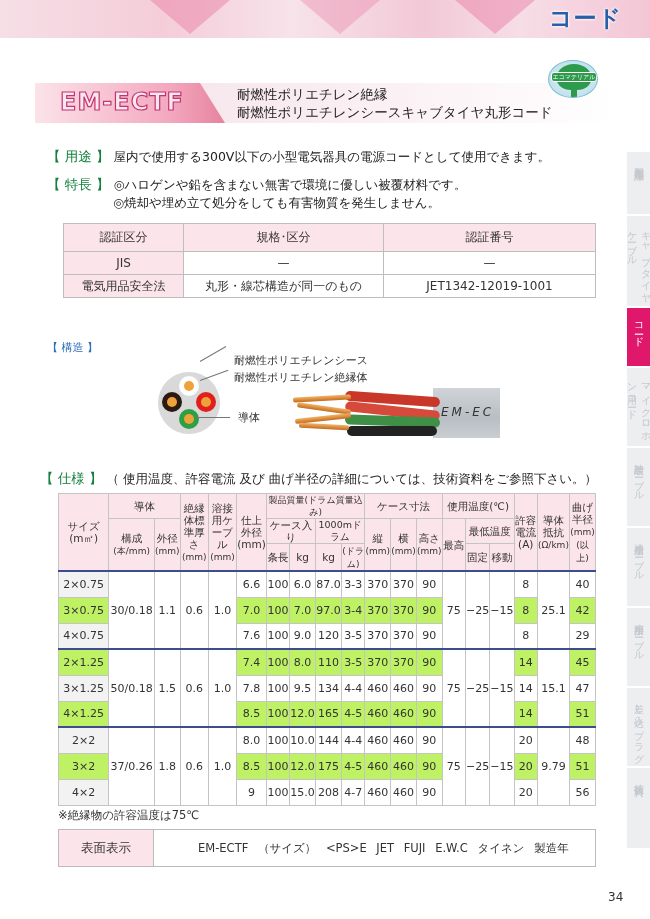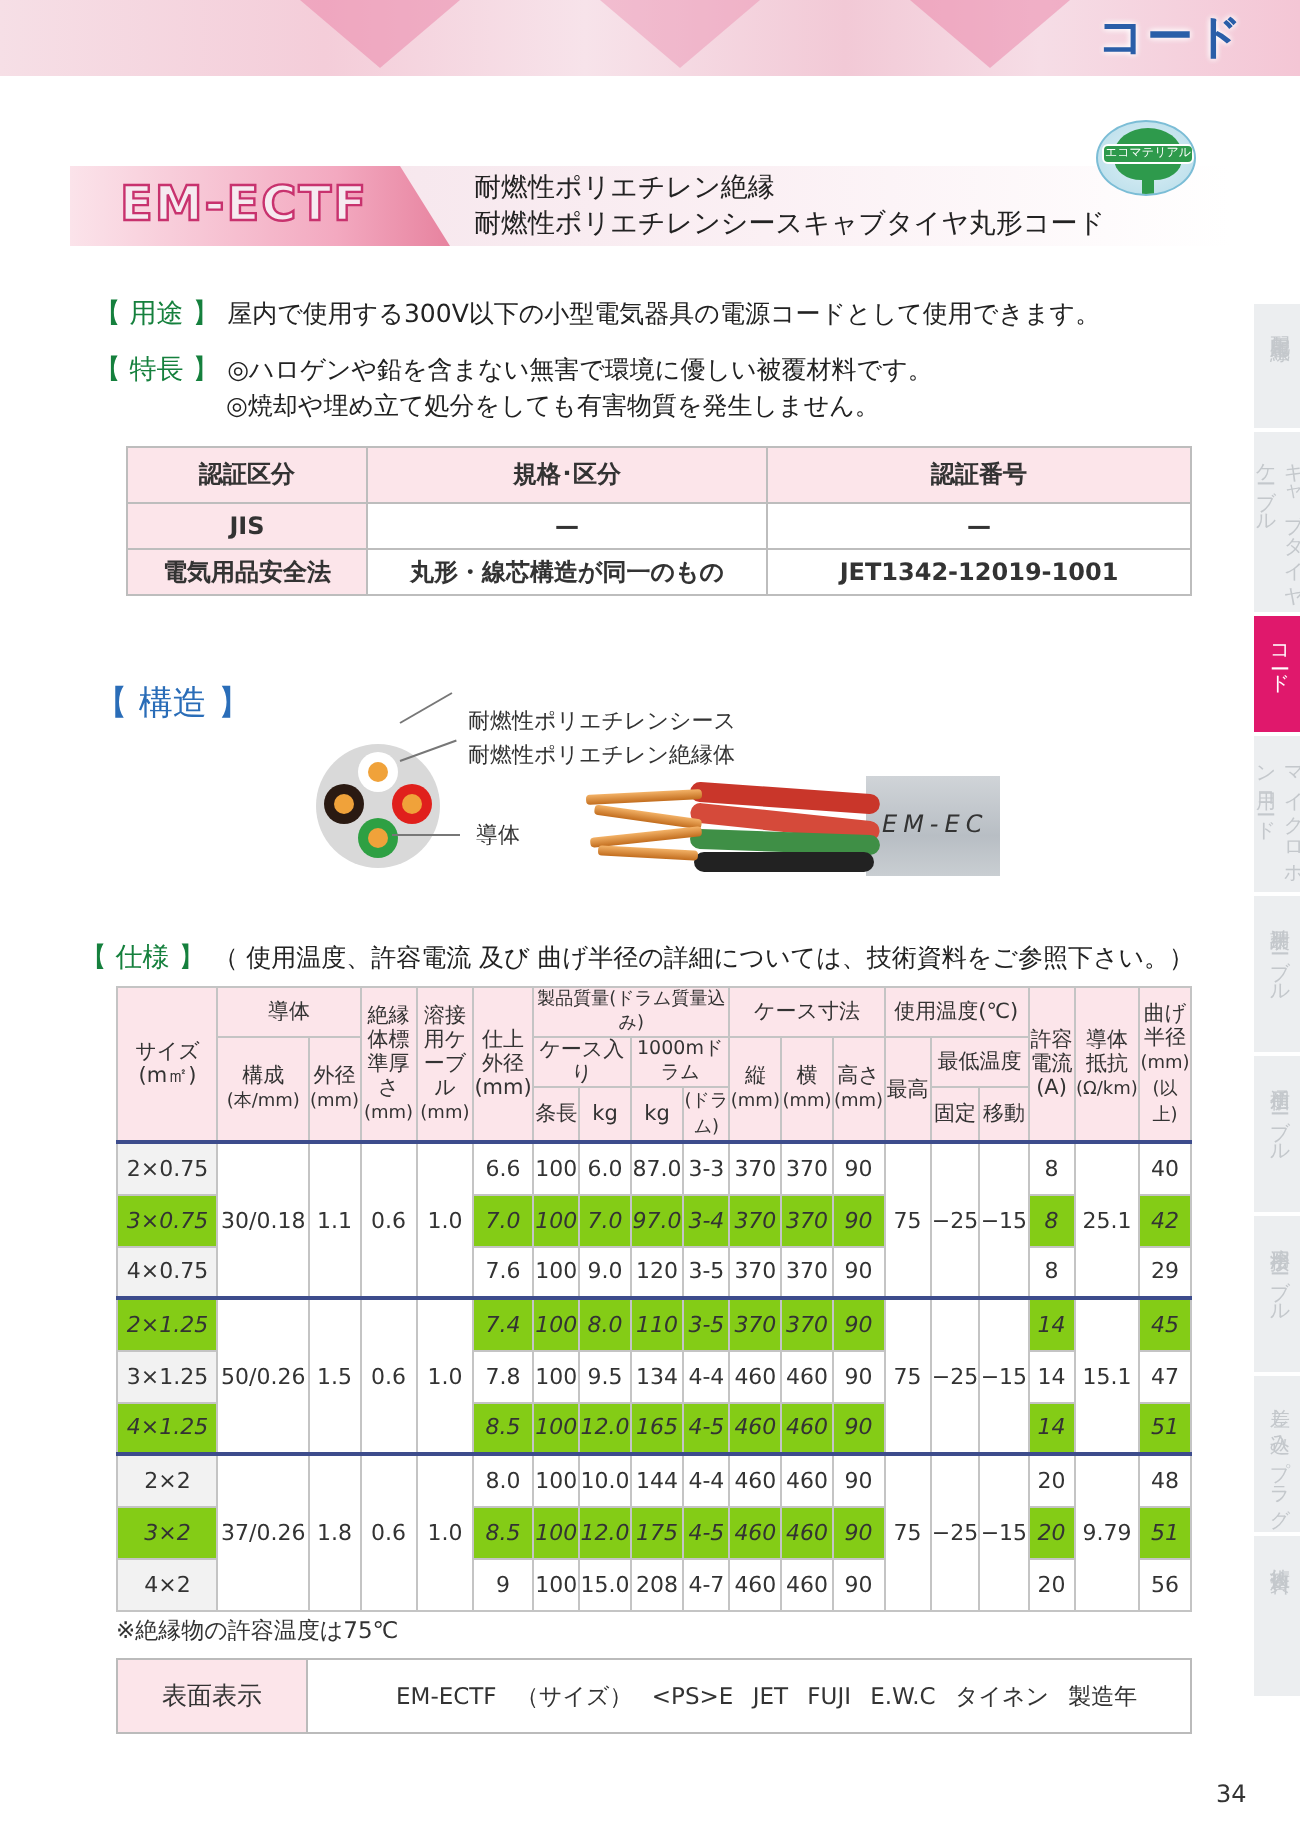--- a/index.html
+++ b/index.html
@@ -22,26 +22,26 @@
   .eco-logo .lbl { position: absolute; left: 2px; top: 11px; width: 46px; text-align: center; font-size: 6px; color: #fff; background: #2e9a4c; border: 1px solid #fff; border-radius: 3px; line-height: 8px; }
 
   .section { position: absolute; left: 47px; font-size: 12.5px; color: #222; }
   .bracket { color: #15803d; font-size: 13.5px; margin-right: 4px; }
   .row-usage { top: 148px; }
   .row-feat1 { top: 176px; }
   .row-feat2 { top: 195px; left: 113px; }
 
   table { border-collapse: collapse; }
   .cert { position: absolute; left: 63px; top: 223px; width: 533px; font-size: 12px; }
-  .cert td, .cert th { border: 1px solid #bdbdbd; text-align: center; height: 23px; font-weight: bold; color: #333; }
+  .cert td, .cert th { border: 1px solid #bdbdbd; text-align: center; height: 23px; font-weight: normal; color: #333; }
   .cert th { background: #fce5ea; height: 28px; }
   .cert td.first { background: #fce5ea; }
   .cert tr.gray td:not(.first) { background: #eeeeee; }
 
-  .struct-title { position: absolute; left: 47px; top: 340px; font-size: 17px; color: #2a6db8; }
+  .struct-title { position: absolute; left: 47px; top: 340px; font-size: 11px; color: #2a6db8; }
   .cs { position: absolute; left: 158px; top: 372px; width: 62px; height: 62px; border-radius: 50%; background: #d9d9d9; }
   .core { position: absolute; width: 20px; height: 20px; border-radius: 50%; }
   .core .cu { position: absolute; left: 5px; top: 5px; width: 10px; height: 10px; border-radius: 50%; background: #f0a23a; }
   .lbl-line { position: absolute; height: 1px; background: #777; }
   .struct-lbl { position: absolute; font-size: 11px; color: #333; }
   .cable { position: absolute; left: 285px; top: 380px; width: 215px; height: 65px; }
   .cable .sheath { position: absolute; left: 148px; top: 8px; width: 67px; height: 50px; background: linear-gradient(180deg, #d0d4d8, #b8bec4 60%, #c9ced2); }
   .cable .sheath span { position: absolute; left: 8px; top: 17px; font-size: 12px; font-style: italic; letter-spacing: 3px; color: #333; }
   .cable .wire { position: absolute; height: 10px; border-radius: 5px; }
   .cable .cu { position: absolute; height: 5px; border-radius: 2px; background: linear-gradient(180deg, #f3b267, #c26d1e); }
@@ -51,21 +51,21 @@
   .spec th, .spec td { border: 1px solid #c4c4c4; text-align: center; font-weight: normal; color: #333; padding: 0; }
   .spec thead th { background: #fce5ea; font-size: 10.5px; line-height: 12px; }
   .spec thead tr.r1 th { height: 22px; }
   .spec thead tr.r2 th { height: 21px; }
   .spec thead tr.r3 th { height: 21px; }
   .spec small { font-size: 9px; }
   .spec tbody td { height: 26px; }
   .spec tbody tr.gstart td { border-top: 2px solid #3d4c8c; }
   .spec thead tr.r3 th, .spec thead th.bottom { border-bottom: 2px solid #3d4c8c; }
   .spec td.size { background: #f2f2f2; }
-  .spec tr.hl td.hlc { background: #84cc16; font-style: italic; }
+  .spec tr.hl td.hlc { background: #bef264; }
 
   .note { position: absolute; left: 58px; top: 808px; font-size: 11.5px; color: #333; }
   .surface { position: absolute; left: 58px; top: 829px; width: 538px; height: 38px; border: 1px solid #bbb; display: flex; }
   .surface .lbl { width: 95px; background: #fce5ea; border-right: 1px solid #bbb; display: flex; align-items: center; justify-content: center; font-size: 12.5px; }
   .surface .val { flex: 1; display: flex; align-items: center; padding-left: 44px; font-size: 11.5px; word-spacing: 6px; }
 
   .side-tabs { position: absolute; left: 627px; top: 152px; width: 23px; }
   .side-tab { width: 23px; background: #eceef0; margin-bottom: 2px; display: flex; justify-content: center; padding-top: 8px; }
   .side-tab span { writing-mode: vertical-rl; font-size: 10px; color: #c4c8cc; letter-spacing: 1px; }
   .side-tab.active { background: #e0186c; }
@@ -267,21 +267,21 @@
         <td class="hlc">120</td>
         <td class="hlc">3-5</td>
         <td class="hlc">370</td>
         <td class="hlc">370</td>
         <td class="hlc">90</td>
         <td class="hlc">8</td>
         <td class="hlc">29</td>
       </tr>
       <tr class="gstart hl">
         <td class="size hlc">2×1.25</td>
-        <td rowspan="3">50/0.26</td>
+        <td rowspan="3">50/0.18</td>
         <td rowspan="3">1.5</td>
         <td rowspan="3">0.6</td>
         <td rowspan="3">1.0</td>
         <td class="hlc">7.4</td>
         <td class="hlc">100</td>
         <td class="hlc">8.0</td>
         <td class="hlc">110</td>
         <td class="hlc">3-5</td>
         <td class="hlc">370</td>
         <td class="hlc">370</td>

